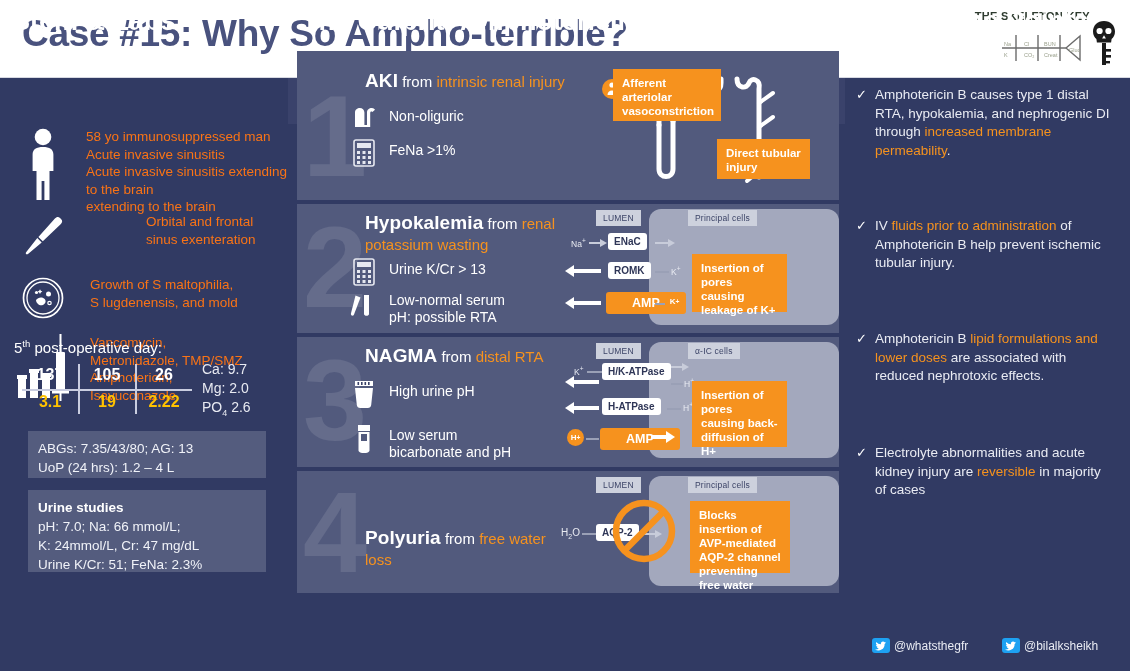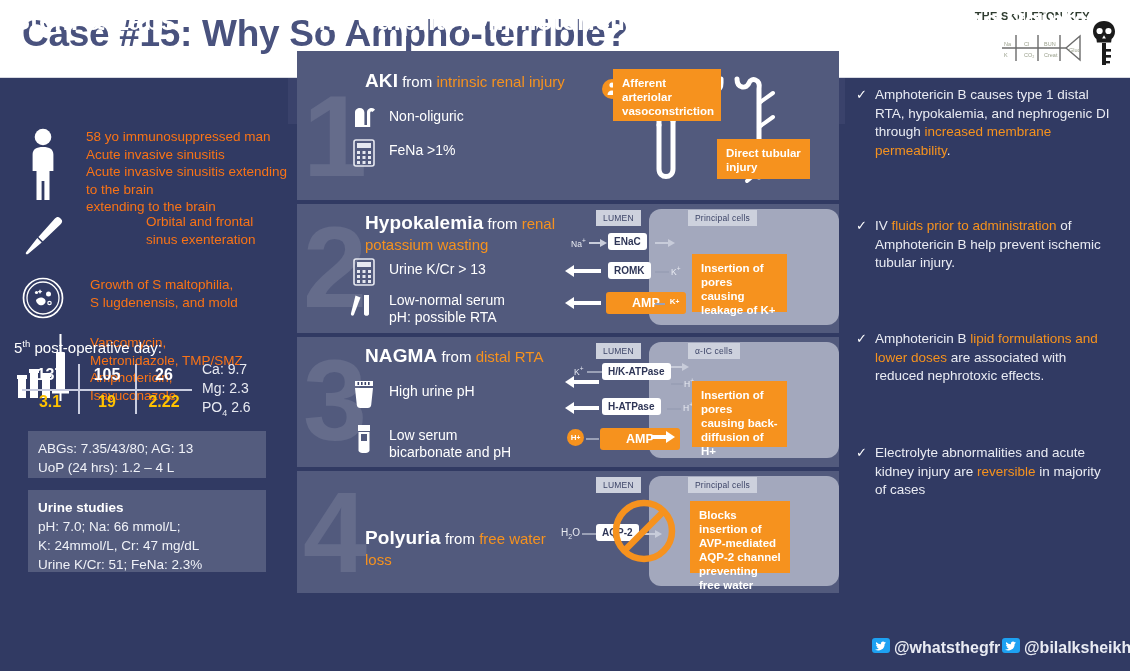--- a/index.html
+++ b/index.html
@@ -125,21 +125,21 @@
     font-weight:bold;line-height:14px;padding:7px 9px;box-sizing:border-box;
   }
 
   
   .right-col{position:absolute;left:845px;top:78px;width:285px;height:593px;background:#313a63;}
   .take-title{left:855px;top:6px;}
   .point{position:absolute;left:875px;width:240px;color:#e9ebf3;font-size:13.5px;line-height:18.5px;}
   .point .ck{position:absolute;left:-19px;top:0px;color:#ffffff;font-size:13px;}
   .point .or{color:#f6921e;}
   .handles{position:absolute;left:872px;top:636px;width:250px;height:22px;}
-  .handle{position:absolute;color:#e9ebf3;font-size:16px;white-space:nowrap;font-weight:bold;}
+  .handle{position:absolute;color:#e9ebf3;font-size:12px;white-space:nowrap;}
   .tw{position:absolute;width:18px;height:15px;}
 </style>
 </head>
 <body>
 
 <div id="root">
 
   <div class="header">
     <div class="header-title">Case #15: Why So Ampho-terrible?</div>
 
@@ -268,21 +268,21 @@
     <div class="cell top" style="left:0;">137</div>
     <div class="cell top" style="left:57px;">105</div>
     <div class="cell top" style="left:114px;">26</div>
     <div class="cell bot" style="left:0;">3.1</div>
     <div class="cell bot" style="left:57px;">19</div>
     <div class="cell bot" style="left:114px;">2.22</div>
   </div>
 
   <div class="minerals">
     <div><span>Ca:</span> <span>9.7</span></div>
-    <div><span>Mg:</span> <span>2.3</span></div>
+    <div><span>Mg:</span> <span>2.0</span></div>
     <div><span>PO</span><sub>4</sub> <span>2.6</span></div>
   </div>
 
   <div class="box" id="abg-box">
     <div>ABGs: 7.35/43/80; AG: 13</div>
     <div>UoP (24 hrs): 1.2 – 4 L</div>
   </div>
 
   <div class="box" id="urine-box">
     <div><b>Urine studies</b></div>

